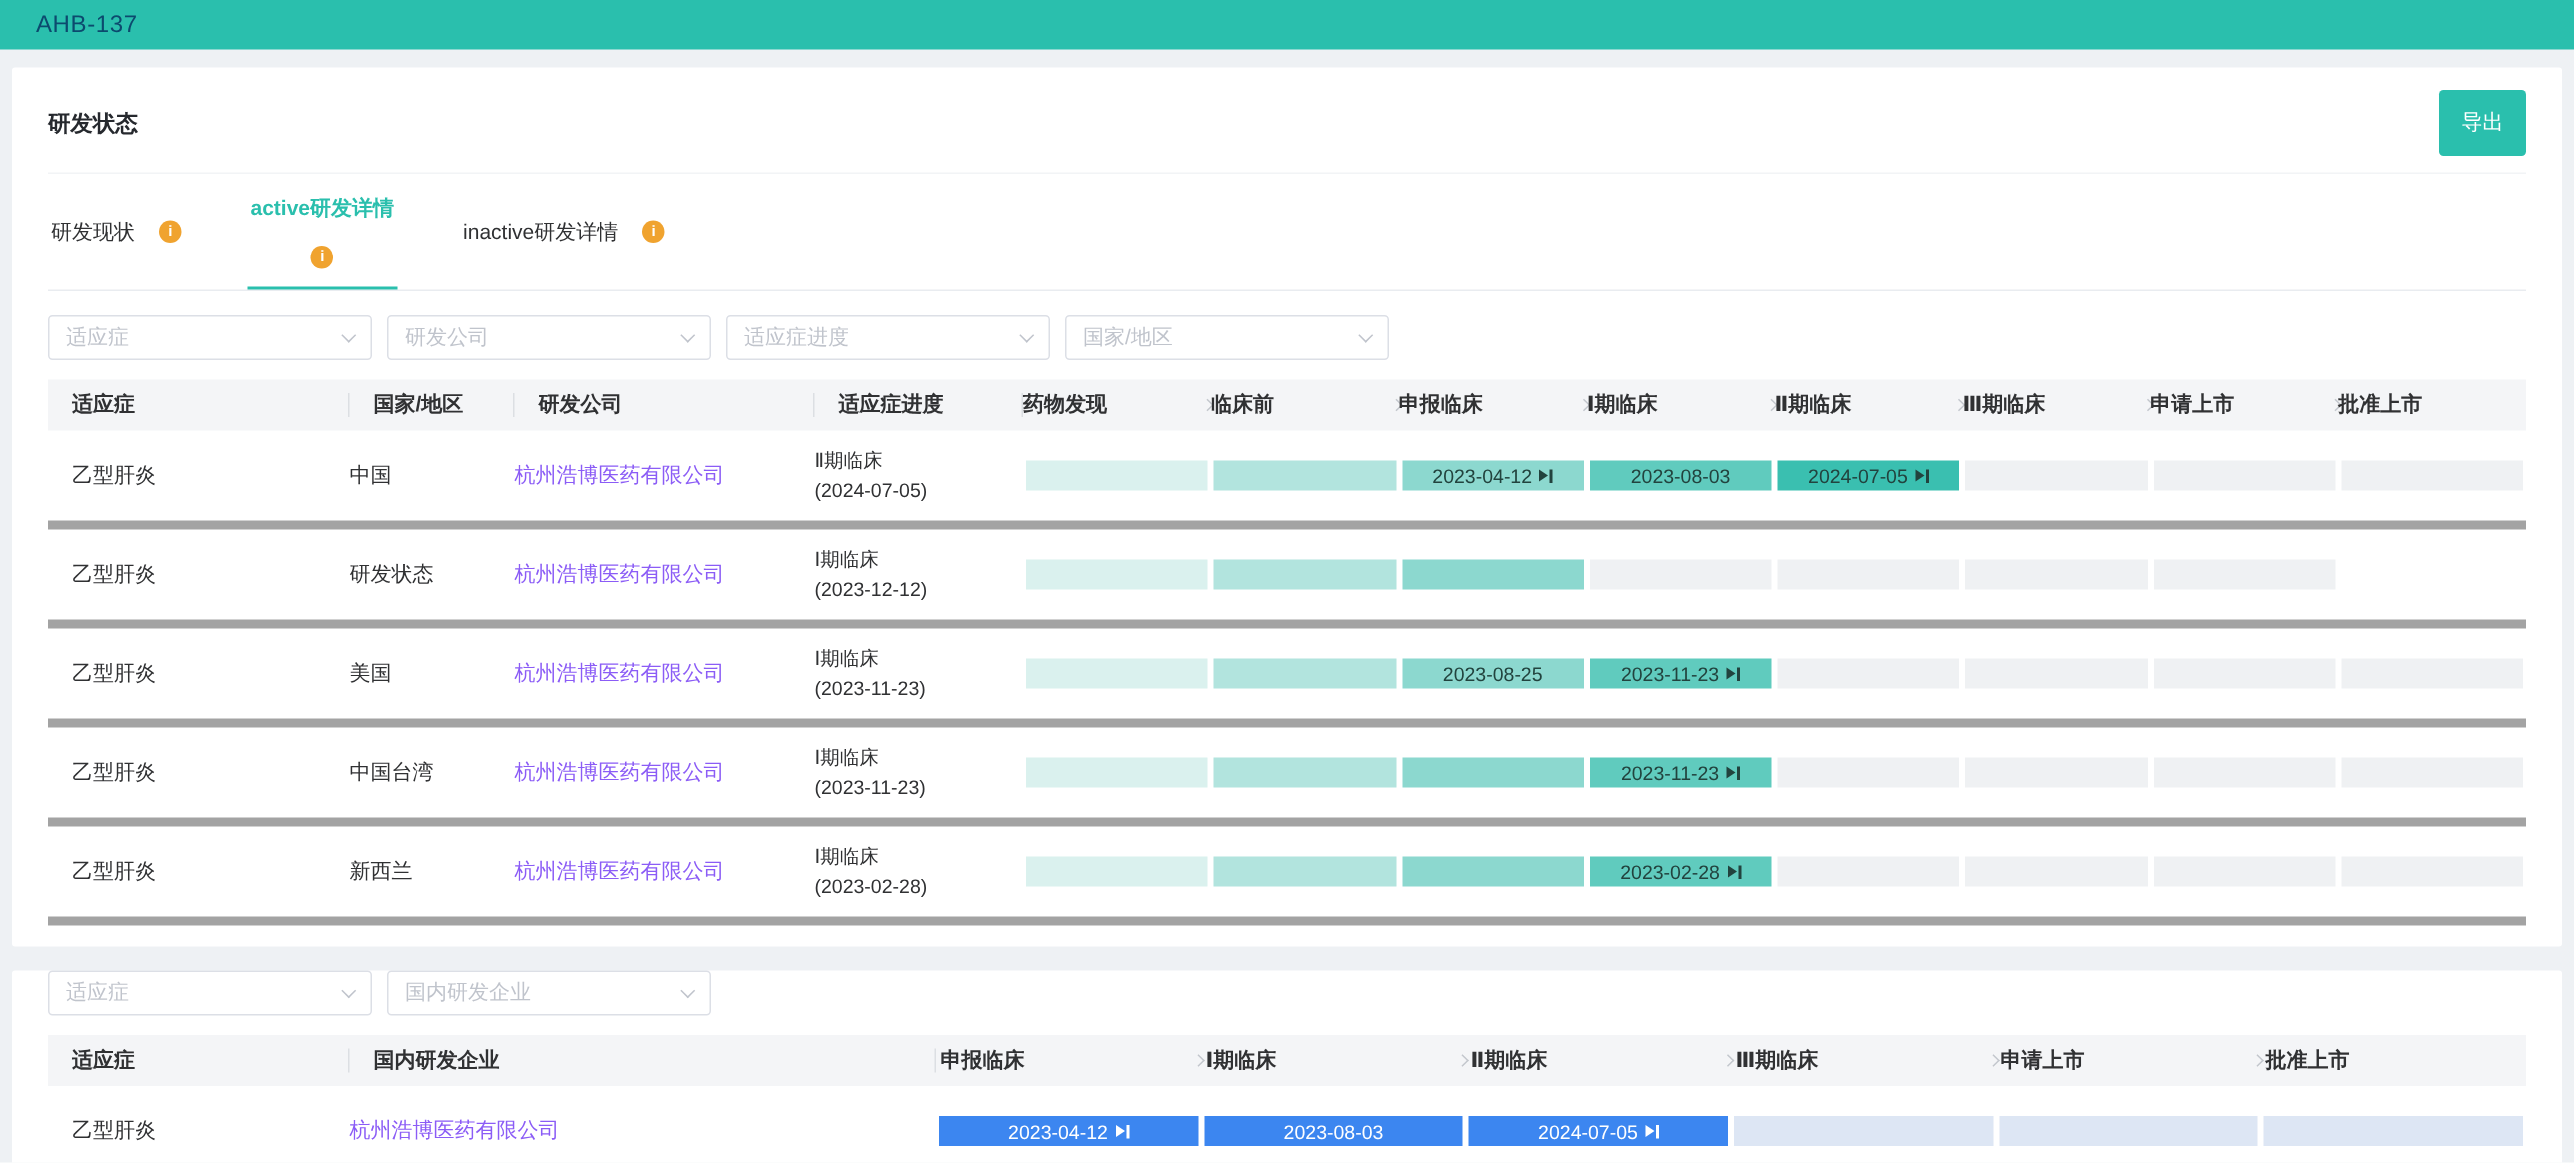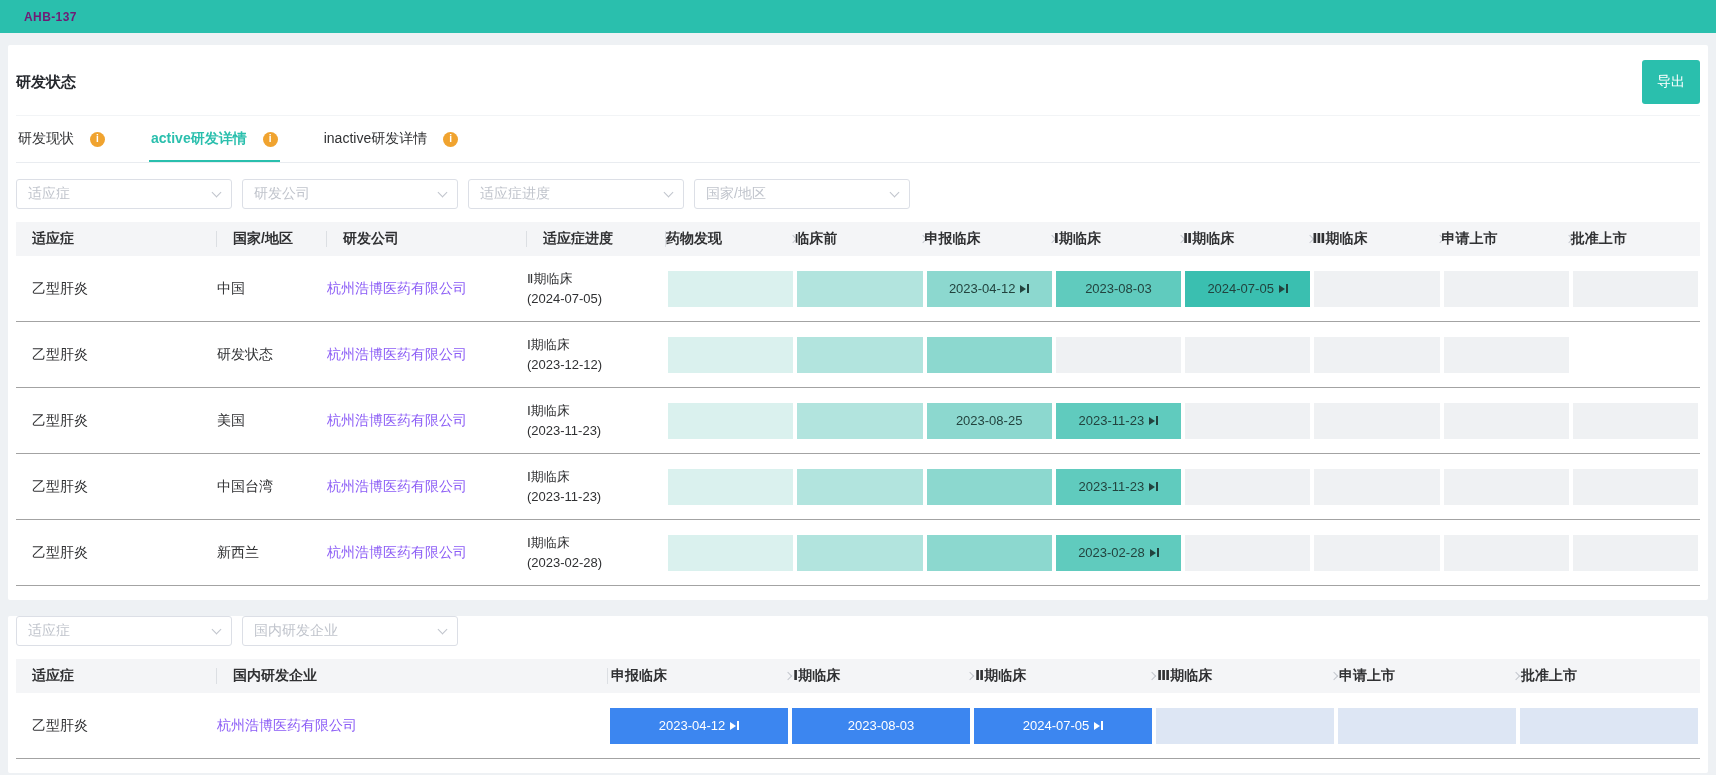--- a/index.html
+++ b/index.html
@@ -4,61 +4,61 @@
 <style>
   * { margin:0; padding:0; box-sizing:border-box; }
   html,body { width:1716px; height:775px; overflow:hidden; }
   body {
     background:#eef1f4;
     font-family:"Liberation Sans","DejaVu Sans",sans-serif;
     font-size:14px; color:#303133;
   }
   
   .topbar { height:33px; background:var(--teal); display:flex; align-items:center; padding:0 24px; }
-  .topbar-title { color:#701a75; font-weight:bold; font-size:12px; letter-spacing:.4px; }
+  .topbar-title { color:#0c4a6e; font-weight:normal; font-size:16px; letter-spacing:.4px; }
 
   
-  .card { background:#fff; margin:12px 8px; border-radius:2px; padding:0 8px 14px; }
+  .card { background:#fff; margin:12px 8px; border-radius:2px; padding:0 24px 14px; }
 
   .card-head { display:flex; justify-content:space-between; align-items:center; padding:15px 0 11px; border-bottom:1px solid #f2f4f6; }
   .section-title { font-size:15px; font-weight:bold; color:#26292e; }
   .card-head2 { padding:15px 0 2px; }
   .btn-export { background:var(--teal); color:#fff; border:none; border-radius:3px; height:44px; padding:0 15px; font-size:14px; cursor:pointer; font-family:inherit; }
 
   
   .tabs { display:flex; border-bottom:1px solid #e9ecf0; margin-top:2px; }
   .tab { display:flex; align-items:center; gap:16px; padding:12px 2px; margin-right:42px; cursor:pointer; border-bottom:2px solid transparent; color:#303133; }
-  .tab.active { color:var(--teal); font-weight:bold; border-bottom-color:var(--teal); }
+  .tab.active { color:var(--teal); font-weight:bold; border-bottom-color:var(--teal);flex-direction:column; }
   .info-icon { width:15px; height:15px; border-radius:50%; background:var(--orange); color:#fff; font-size:10px; font-weight:bold; display:inline-flex; align-items:center; justify-content:center; line-height:1; }
 
   
   .filters { display:flex; gap:10px; margin:16px 0 13px; }
   .select { width:216px; height:30px; border:1px solid #dcdfe6; border-radius:3px; background:#fff; display:flex; align-items:center; justify-content:space-between; padding:0 11px; cursor:pointer; }
   .select .ph { color:#c0c4cc; }
   .chev { width:7px; height:7px; border-right:1.4px solid #c0c4cc; border-bottom:1.4px solid #c0c4cc; transform:rotate(45deg); margin-top:-3px; }
 
   
   .grid-status  { display:grid; grid-template-columns:201px 110px 200px 139px repeat(8,1fr); }
   .grid-history { display:grid; grid-template-columns:201px 391px repeat(6,1fr); }
   .thead { background:#f4f5f7; }
   .th { height:34px; display:flex; align-items:center; font-weight:bold; position:relative; color:#303133; }
   .th.fixed { padding-left:16px; }
   .th.fixed::after { content:""; position:absolute; right:0; top:9px; bottom:9px; width:1px; background:#dcdfe3; }
   .th.phase { justify-content:flex-start; }
   .th.phase.left { justify-content:flex-start; padding-left:3px; }
   .harrow { position:absolute; right:-1px; width:6px; height:6px; border-top:1.6px solid #c3c7cd; border-right:1.6px solid #c3c7cd; transform:rotate(45deg); }
 
-  .trow { height:66px; border-bottom:1px solid #a3a3a3; align-items:center; }
+  .trow { height:66px; border-bottom:6px solid #a3a3a3; align-items:center; }
   .td { color:#303133; }
   .td.indication { padding-left:16px; }
   .td.company { color:#8b5cf6;font-family:Liberation Serif, serif; }
   .td.progress { font-size:13px; line-height:20px; }
 
   .phase-cell { height:100%; display:flex; align-items:center; padding:0 2px; }
-  .bar { flex:1; height:36px; display:flex; align-items:center; justify-content:center; gap:5px; font-size:13px; color:var(--bar-text-dark); }
+  .bar { flex:1; height:20px; display:flex; align-items:center; justify-content:center; gap:5px; font-size:13px; color:var(--bar-text-dark); }
   .bar.future  { background:var(--future-gray); }
   .bar.stage-1 { background:var(--s1); }
   .bar.stage-2 { background:var(--s2); }
   .bar.stage-3 { background:var(--s3); }
   .bar.stage-4 { background:var(--s4); }
   .bar.stage-5 { background:var(--s5); }
   .grid-history .bar { color:var(--bar-text-light); }
   .grid-history .bar.filled { background:var(--blue); }
   .grid-history .bar.future { background:var(--future-blue); }
 

